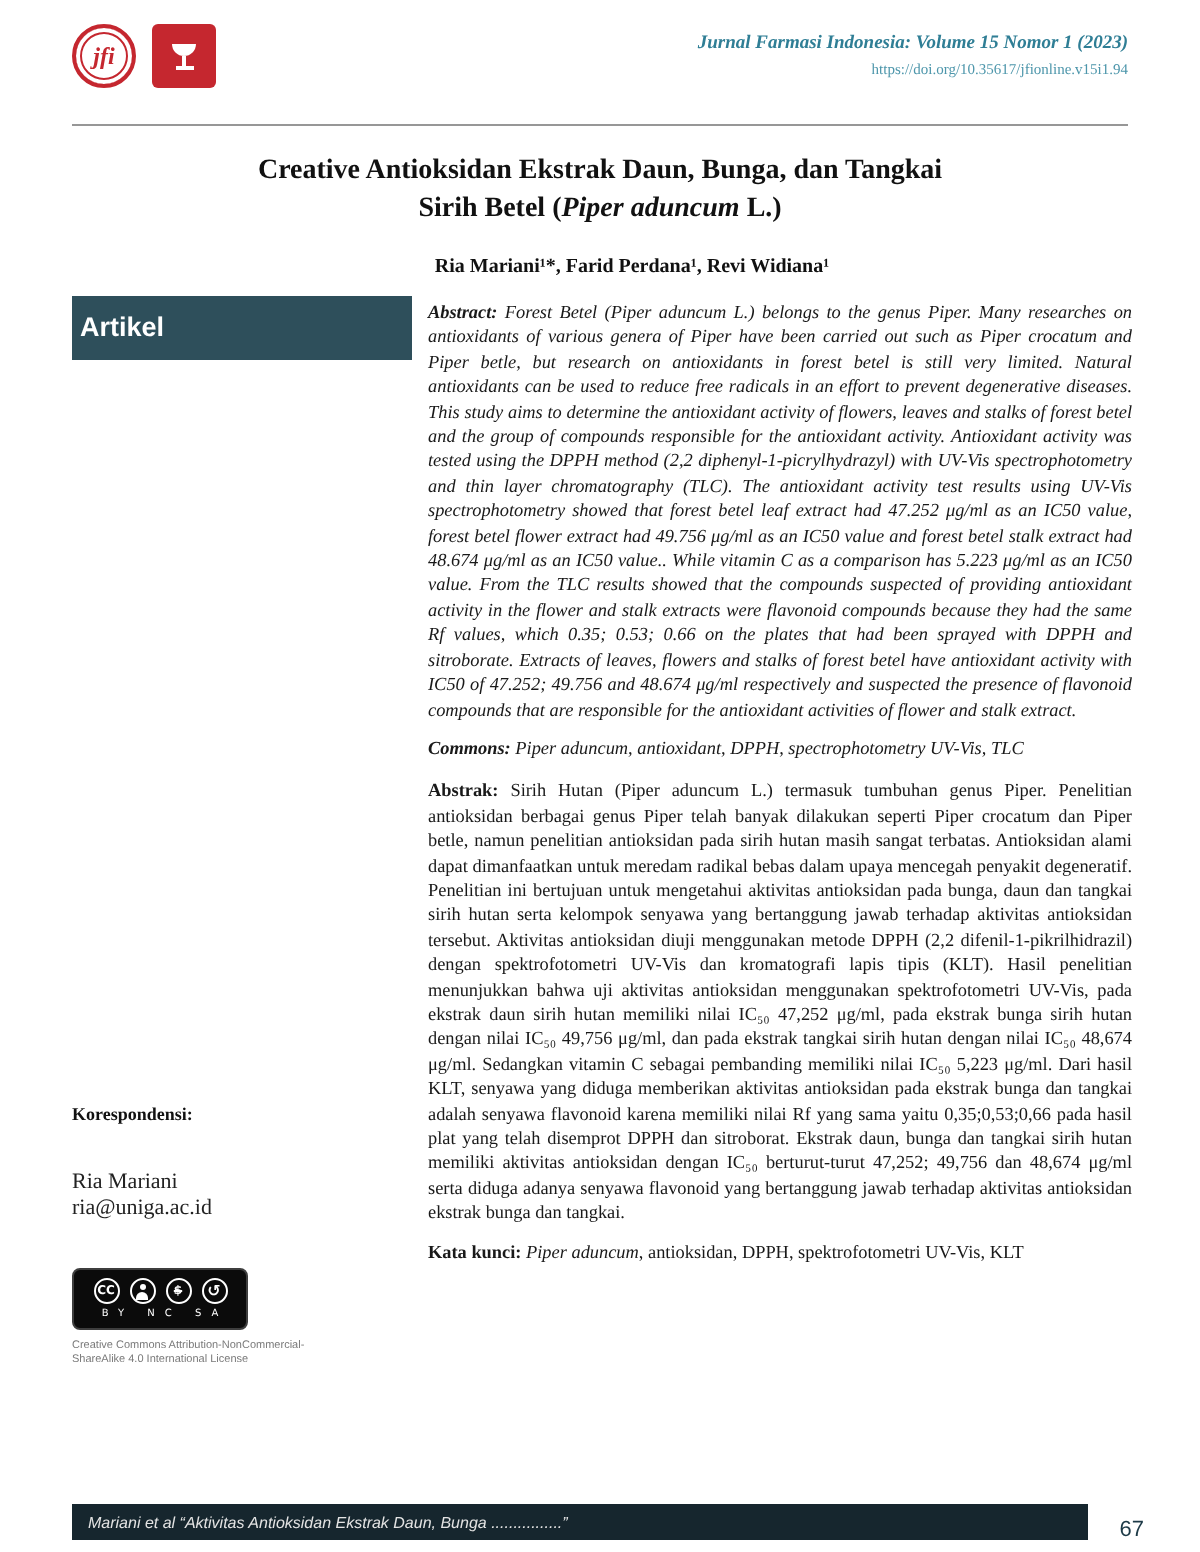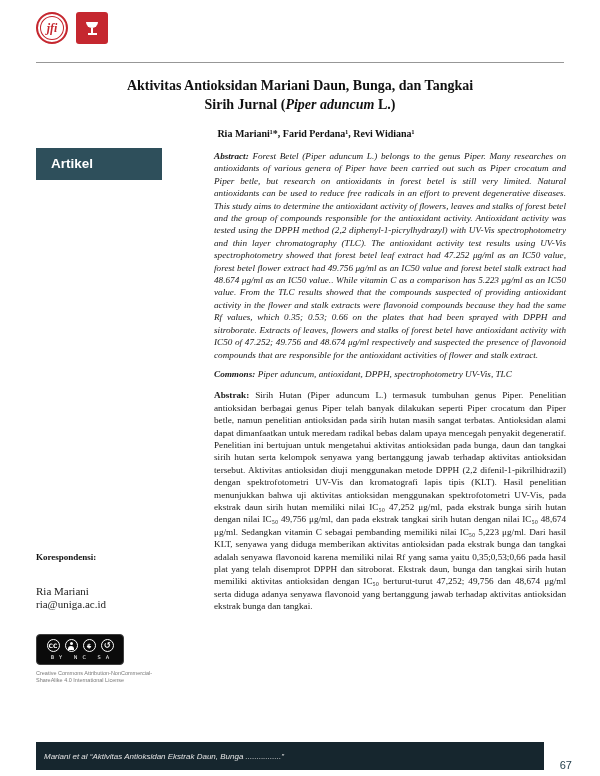--- a/index.html
+++ b/index.html
@@ -32,24 +32,24 @@
   .title {
     position:absolute; top:76px; left:40px; right:40px; text-align:center;
     font-weight:bold; font-size:14px; line-height:19px; color:#111;
   }
   .authors {
     position:absolute; top:128px; left:0; right:0; text-align:center;
     font-size:10px; font-weight:bold; color:#111;padding-left:32px;
   }
   
   .badge {
-    position:absolute; top:148px; left:36px; width:126px;
+    position:absolute; top:148px; left:36px; width:170px;
     background:#2e4f5b; color:#ffffff;
     font-family:"Liberation Sans",sans-serif; font-weight:bold; font-size:13.5px; line-height:18px;
-    padding:7px 8px 7px 15px;
+    padding:7px 8px 7px 4px;
   }
   .affiliation { position:absolute; top:476px; left:36px; width:120px; font-size:8.8px; line-height:13px; color:#222; }
   .koresp-label { position:absolute; top:552px; left:36px; font-size:9px; font-weight:bold; color:#111; }
   .contact { position:absolute; top:585px; left:36px; font-size:11px; line-height:13px; color:#222; }
   .contact .email { cursor:pointer; }
   .cc-badge {
     position:absolute; top:634px; left:36px; width:88px; height:31px;
     background:#0b0b0b; border:1px solid #3e3e3e; border-radius:4px;
     display:flex; flex-direction:column; align-items:center; justify-content:center; gap:2px; cursor:pointer;
   }
@@ -76,21 +76,21 @@
     position:absolute; top:150px; left:214px; width:352px;
     font-size:9.2px; line-height:12.4px; text-align:justify; color:#191919;
   }
   .content p .label { font-weight:bold; }
   .abstract { font-style:italic; }
   .keywords { font-style:italic; margin-top:7px; }
   .abstrak { margin-top:9px; }
   .katakunci { margin-top:7px; }
   
   .footer-bar {
-    position:absolute; left:36px; width:508px; bottom:6px; height:28px;
+    position:absolute; left:36px; width:508px; bottom:6px; height:18px;
     background:#16262e; color:#e3e3e3;
     font-family:"Liberation Sans",sans-serif; font-size:8px; font-style:italic;
     display:flex; align-items:center; padding-left:8px;
   }
   .page-num {
     position:absolute; right:28px; bottom:5px;
     font-size:11px; font-weight:normal; color:#1d3a47;
     font-family:"Liberation Sans",sans-serif;
   }
 </style>
@@ -106,27 +106,29 @@
     <div class="iai-logo">
       <div class="chalice">
         <div class="bowl"></div>
         <div class="stem"></div>
         <div class="base"></div>
       </div>
     </div>
   </div>
 
   <div class="header-text">
+    <div class="journal-line">Jurnal Farmasi Indonesia: Volume 15 Nomor 1 (2023)</div>
+    <div class="doi-line">https://doi.org/10.35617/jfionline.v15i1.94</div>
   </div>
 
   <div class="rule"></div>
 
   <h1 class="title">
-    <span>Aktivitas Antioksidan Mariani Daun, Bunga, dan Tangkai</span><br>
-    <span>Sirih Jurnal (</span><i>Piper aduncum</i><span> L.)</span>
+    <span>Creative Antioksidan Ekstrak Daun, Bunga, dan Tangkai</span><br>
+    <span>Sirih Betel (</span><i>Piper aduncum</i><span> L.)</span>
   </h1>
 
   <div class="authors">Ria Mariani¹*, Farid Perdana¹, Revi Widiana¹</div>
 
   <div class="badge">
     <div>Artikel</div>
   </div>
 
 
   <div class="koresp-label">Korespondensi:</div>
@@ -146,20 +148,21 @@
       <span class="cc-circle sa">↺</span>
     </div>
     <div class="cc-letters">BY NC SA</div>
   </div>
   <div class="cc-caption">Creative Commons Attribution-NonCommercial-ShareAlike 4.0 International License</div>
 
   <div class="content">
     <p class="abstract"><b class="label">Abstract:</b> <span>Forest Betel (Piper aduncum L.) belongs to the genus Piper. Many researches on antioxidants of various genera of Piper have been carried out such as Piper crocatum and Piper betle, but research on antioxidants in forest betel is still very limited. Natural antioxidants can be used to reduce free radicals in an effort to prevent degenerative diseases. This study aims to determine the antioxidant activity of flowers, leaves and stalks of forest betel and the group of compounds responsible for the antioxidant activity. Antioxidant activity was tested using the DPPH method (2,2 diphenyl-1-picrylhydrazyl) with UV-Vis spectrophotometry and thin layer chromatography (TLC). The antioxidant activity test results using UV-Vis spectrophotometry showed that forest betel leaf extract had 47.252 μg/ml as an IC50 value, forest betel flower extract had 49.756 μg/ml as an IC50 value and forest betel stalk extract had 48.674 μg/ml as an IC50 value.. While vitamin C as a comparison has 5.223 μg/ml as an IC50 value. From the TLC results showed that the compounds suspected of providing antioxidant activity in the flower and stalk extracts were flavonoid compounds because they had the same Rf values, which 0.35; 0.53; 0.66 on the plates that had been sprayed with DPPH and sitroborate. Extracts of leaves, flowers and stalks of forest betel have antioxidant activity with IC50 of 47.252; 49.756 and 48.674 μg/ml respectively and suspected the presence of flavonoid compounds that are responsible for the antioxidant activities of flower and stalk extract.</span></p>
     <p class="keywords"><b class="label">Commons:</b> <span>Piper aduncum, antioxidant, DPPH, spectrophotometry UV-Vis, TLC</span></p>
     <p class="abstrak"><b class="label">Abstrak:</b> <span>Sirih Hutan (Piper aduncum L.) termasuk tumbuhan genus Piper. Penelitian antioksidan berbagai genus Piper telah banyak dilakukan seperti Piper crocatum dan Piper betle, namun penelitian antioksidan pada sirih hutan masih sangat terbatas. Antioksidan alami dapat dimanfaatkan untuk meredam radikal bebas dalam upaya mencegah penyakit degeneratif. Penelitian ini bertujuan untuk mengetahui aktivitas antioksidan pada bunga, daun dan tangkai sirih hutan serta kelompok senyawa yang bertanggung jawab terhadap aktivitas antioksidan tersebut. Aktivitas antioksidan diuji menggunakan metode DPPH (2,2 difenil-1-pikrilhidrazil) dengan spektrofotometri UV-Vis dan kromatografi lapis tipis (KLT). Hasil penelitian menunjukkan bahwa uji aktivitas antioksidan menggunakan spektrofotometri UV-Vis, pada ekstrak daun sirih hutan memiliki nilai IC₅₀ 47,252 μg/ml, pada ekstrak bunga sirih hutan dengan nilai IC₅₀ 49,756 μg/ml, dan pada ekstrak tangkai sirih hutan dengan nilai IC₅₀ 48,674 μg/ml. Sedangkan vitamin C sebagai pembanding memiliki nilai IC₅₀ 5,223 μg/ml. Dari hasil KLT, senyawa yang diduga memberikan aktivitas antioksidan pada ekstrak bunga dan tangkai adalah senyawa flavonoid karena memiliki nilai Rf yang sama yaitu 0,35;0,53;0,66 pada hasil plat yang telah disemprot DPPH dan sitroborat. Ekstrak daun, bunga dan tangkai sirih hutan memiliki aktivitas antioksidan dengan IC₅₀ berturut-turut 47,252; 49,756 dan 48,674 μg/ml serta diduga adanya senyawa flavonoid yang bertanggung jawab terhadap aktivitas antioksidan ekstrak bunga dan tangkai.</span></p>
+    <p class="katakunci"><b class="label">Kata kunci:</b> <i>Piper aduncum</i><span>, antioksidan, DPPH, spektrofotometri UV-Vis, KLT</span></p>
   </div>
 
   <div class="footer-bar">
     <span>Mariani et al “Aktivitas Antioksidan Ekstrak Daun, Bunga ................”</span>
   </div>
   <div class="page-num">67</div>
 
 </div>
 
 </body></html>

